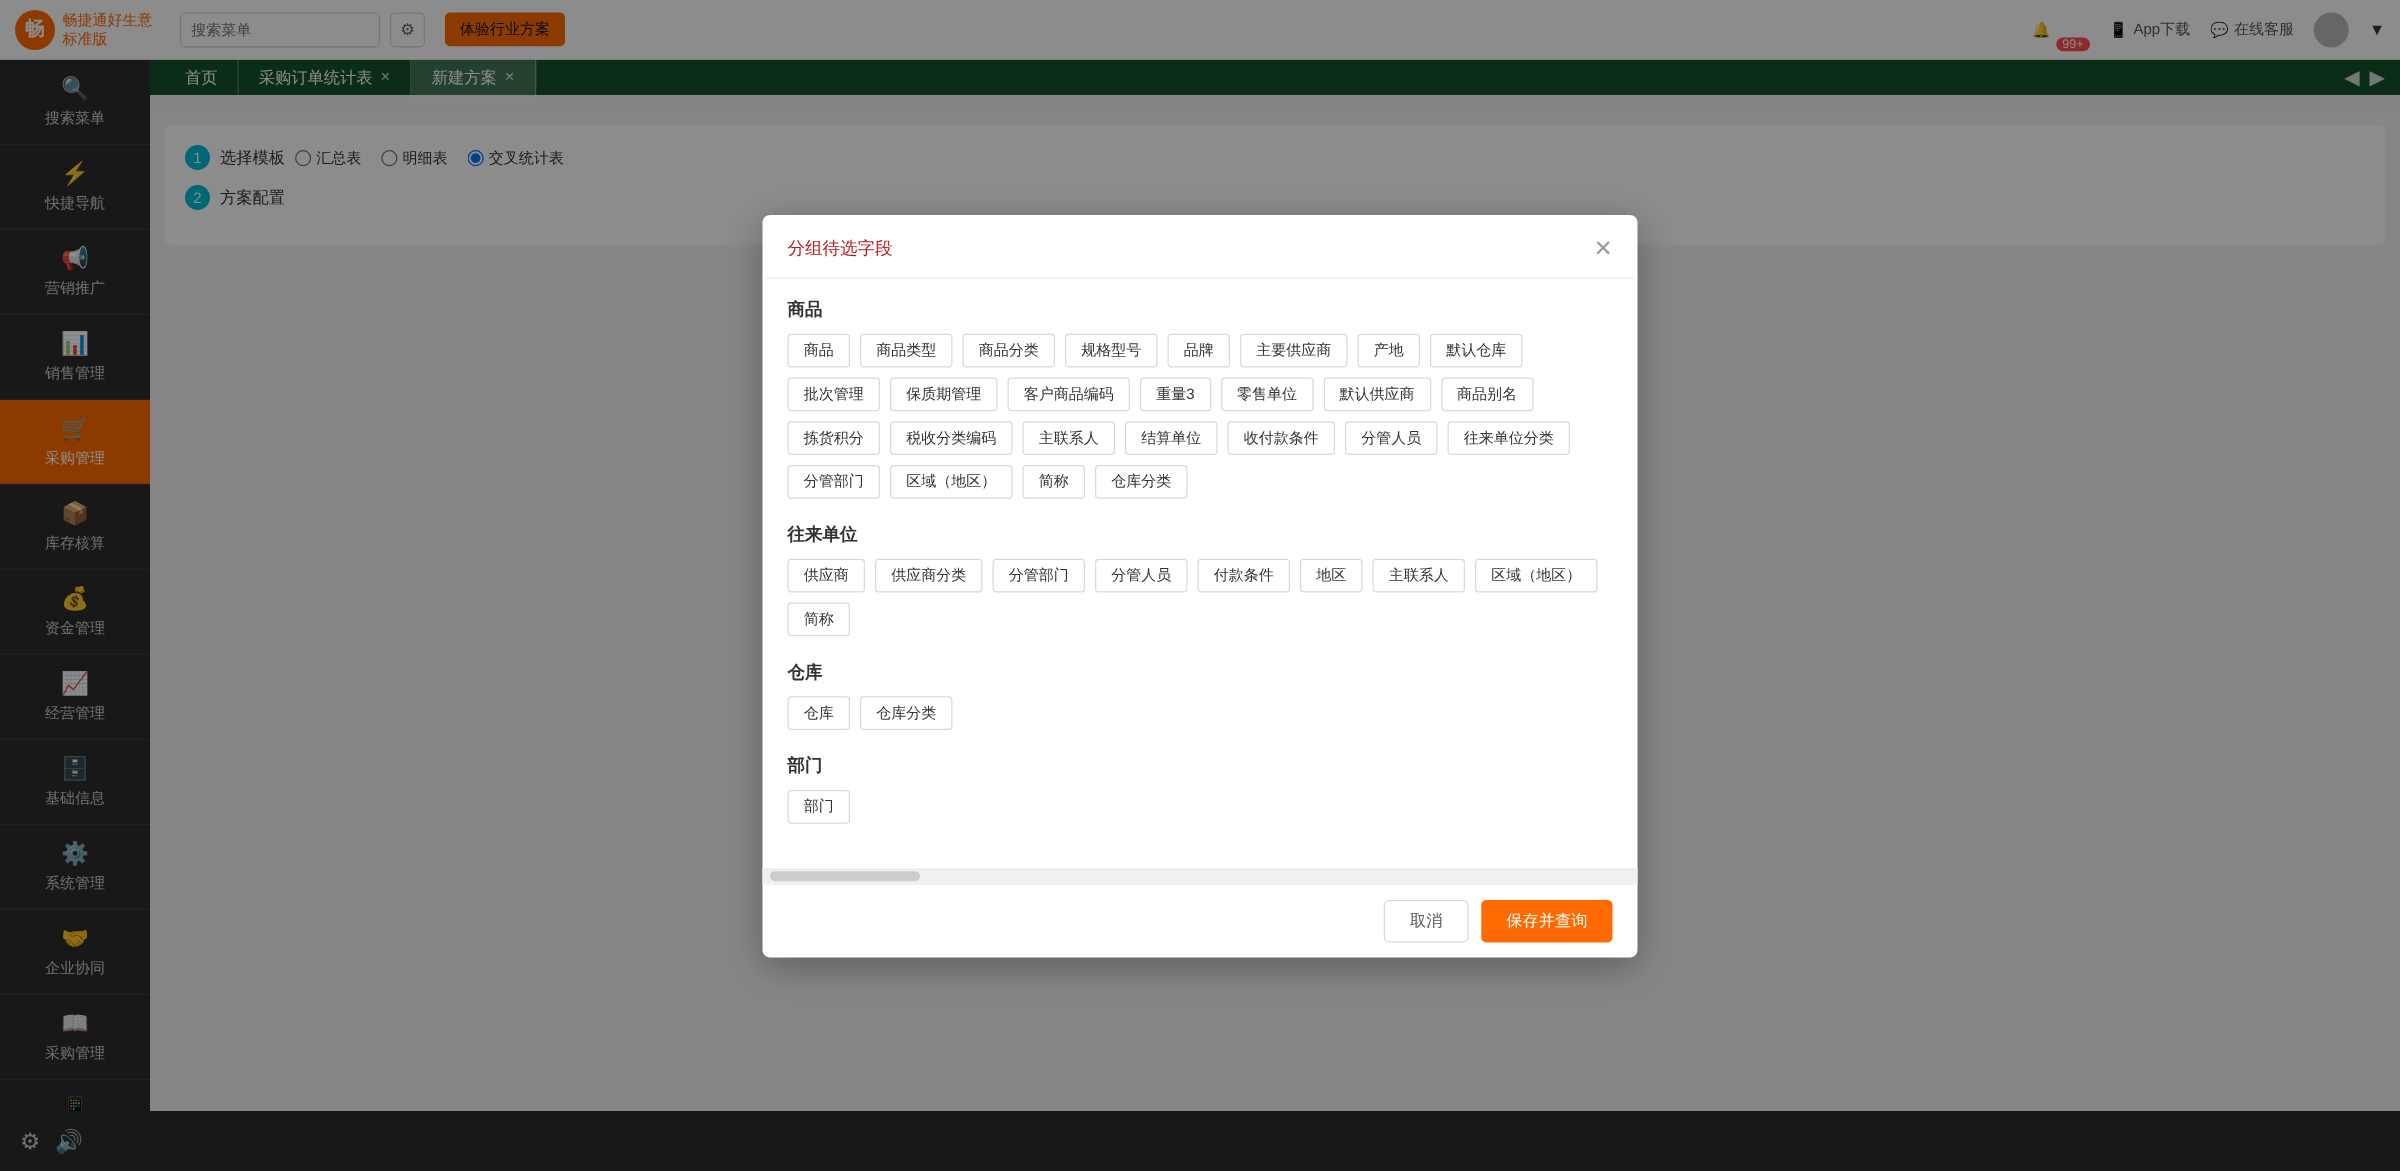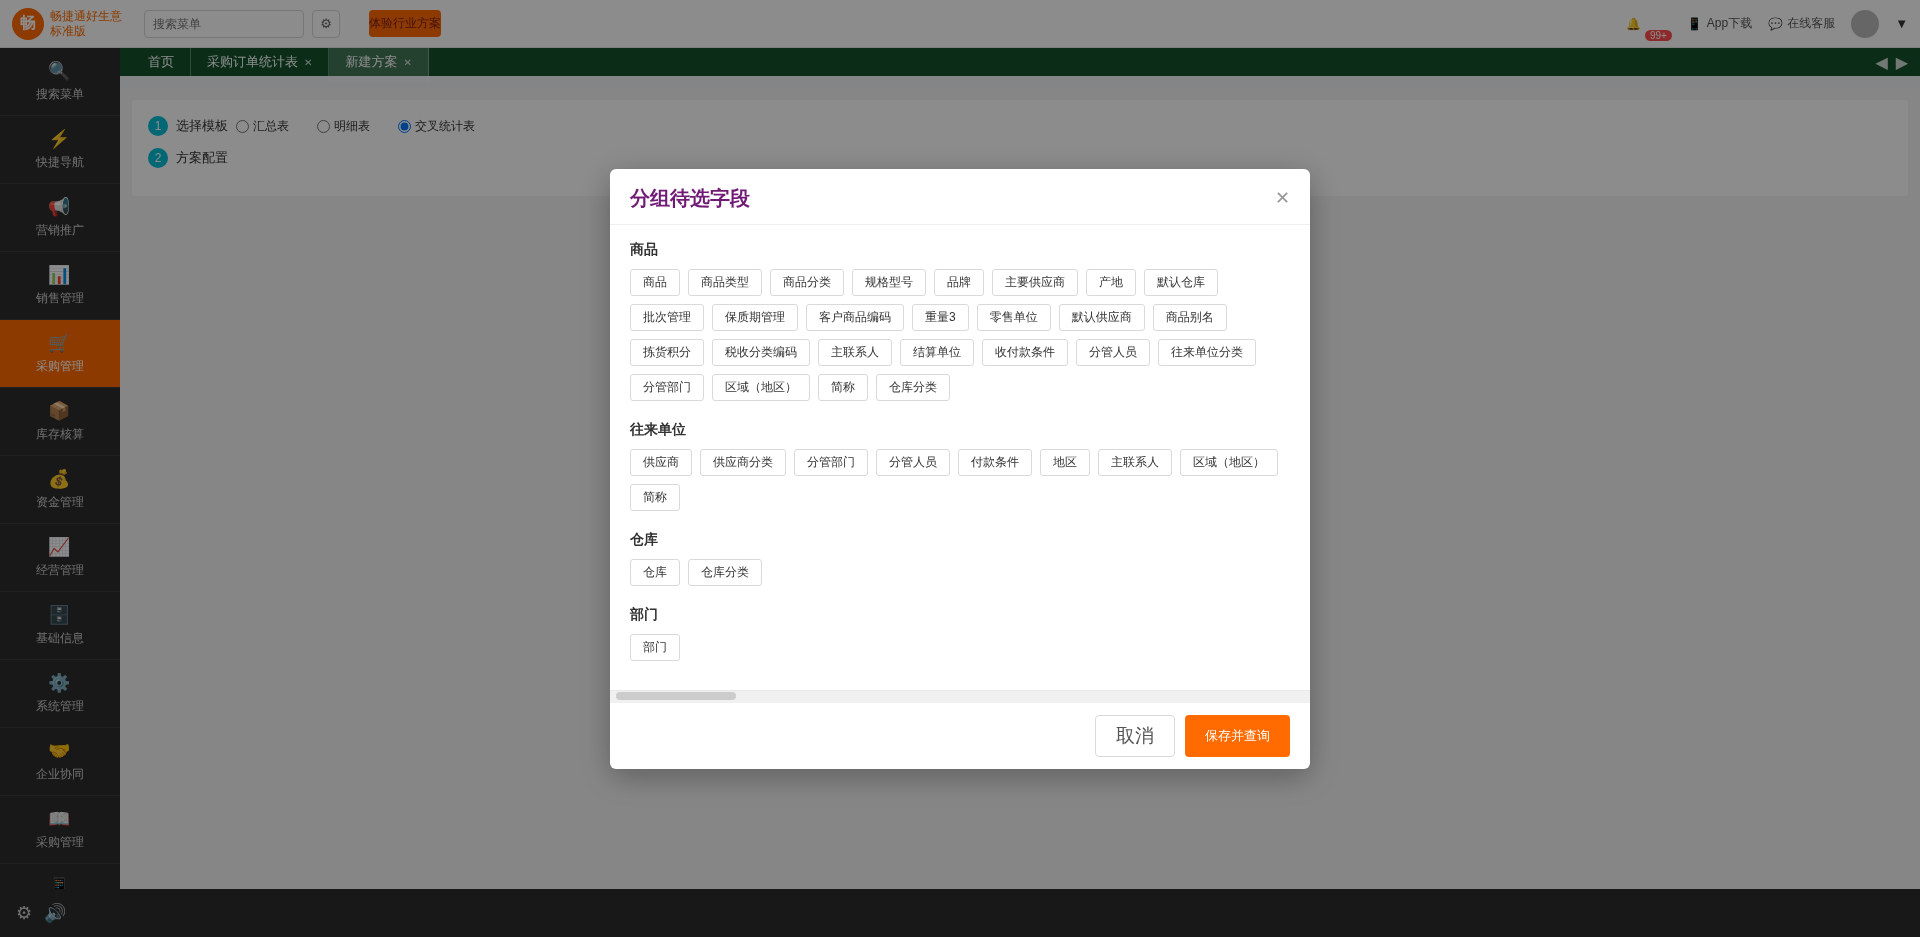--- a/index.html
+++ b/index.html
@@ -40,24 +40,24 @@
       border: 1px solid #d9d9d9; border-radius: 4px;
       padding: 0 8px; font-size: 12px;
     }
     .gear-icon-btn {
       width: 28px; height: 28px;
       border: 1px solid #d9d9d9; border-radius: 4px;
       display: flex; align-items: center; justify-content: center;
       cursor: pointer; color: #666;
     }
     .trial-btn {
-      background: #ff6b00; color: #7f1d1d;
+      background: #ff6b00; color: #0f172a;
       border: none; border-radius: 4px;
-      padding: 5px 0; font-size: 12px;
-      cursor: pointer; margin-left: 21px;
+      padding: 5px 12px; font-size: 12px;
+      cursor: pointer; margin-left: 8px;
     }
     .header-right {
       margin-left: auto;
       display: flex; align-items: center; gap: 16px;
     }
     .header-right-item {
       display: flex; align-items: center; gap: 4px;
       font-size: 12px; color: #555; cursor: pointer;
     }
     .badge {
@@ -130,21 +130,21 @@
 
     
     .page-header { font-size: 13px; color: #555; margin-bottom: 12px; }
     .step-row { display: flex; align-items: center; gap: 8px; margin-bottom: 12px; }
     .step-badge {
       background: #00bcd4; color: white;
       border-radius: 50%; width: 20px; height: 20px;
       display: flex; align-items: center; justify-content: center;
       font-size: 12px;
     }
-    .template-options { display: flex; gap: 28px; align-items: flex-start; }
+    .template-options { display: flex; gap: 16px; align-items: flex-start; }
     .radio-label { display: flex; align-items: center; gap: 4px; font-size: 12px; }
 
     
     .bottom-bar {
       position: fixed;
       bottom: 0; left: 0; right: 0;
       height: 48px;
       background: #2d2d2d;
       display: flex; align-items: center;
       padding: 0 16px; gap: 12px;
@@ -168,21 +168,21 @@
       max-height: 600px;
       display: flex; flex-direction: column;
       box-shadow: 0 8px 32px rgba(0,0,0,0.3);
     }
     .modal-header {
       padding: 16px 20px 12px;
       border-bottom: 1px solid #f0f0f0;
       display: flex; align-items: center; justify-content: space-between;
       flex-shrink: 0;
     }
-    .modal-title { font-size: 20px; font-weight: 700; color: #701a75; }
+    .modal-title { font-size: 14px; font-weight: 400; color: #b91c1c; }
     .modal-close {
       cursor: pointer; color: #999; font-size: 18px;
     }
     .modal-body {
       padding: 16px 20px;
       overflow-y: auto;
       flex: 1;
     }
     .modal-footer {
       padding: 12px 20px;
@@ -215,21 +215,21 @@
     .modal-body::-webkit-scrollbar-track { background: #f1f1f1; }
     .modal-body::-webkit-scrollbar-thumb { background: #ccc; border-radius: 3px; }
 
     
     .btn-cancel {
       padding: 7px 20px;
       border: 1px solid #d9d9d9;
       border-radius: 4px;
       background: white;
       color: #555;
-      font-size: 19px;
+      font-size: 13px;
       cursor: pointer;
     }
     .btn-primary {
       padding: 7px 20px;
       border: none;
       border-radius: 4px;
       background: #ff6b00;
       color: white;
       font-size: 13px;
       cursor: pointer;

